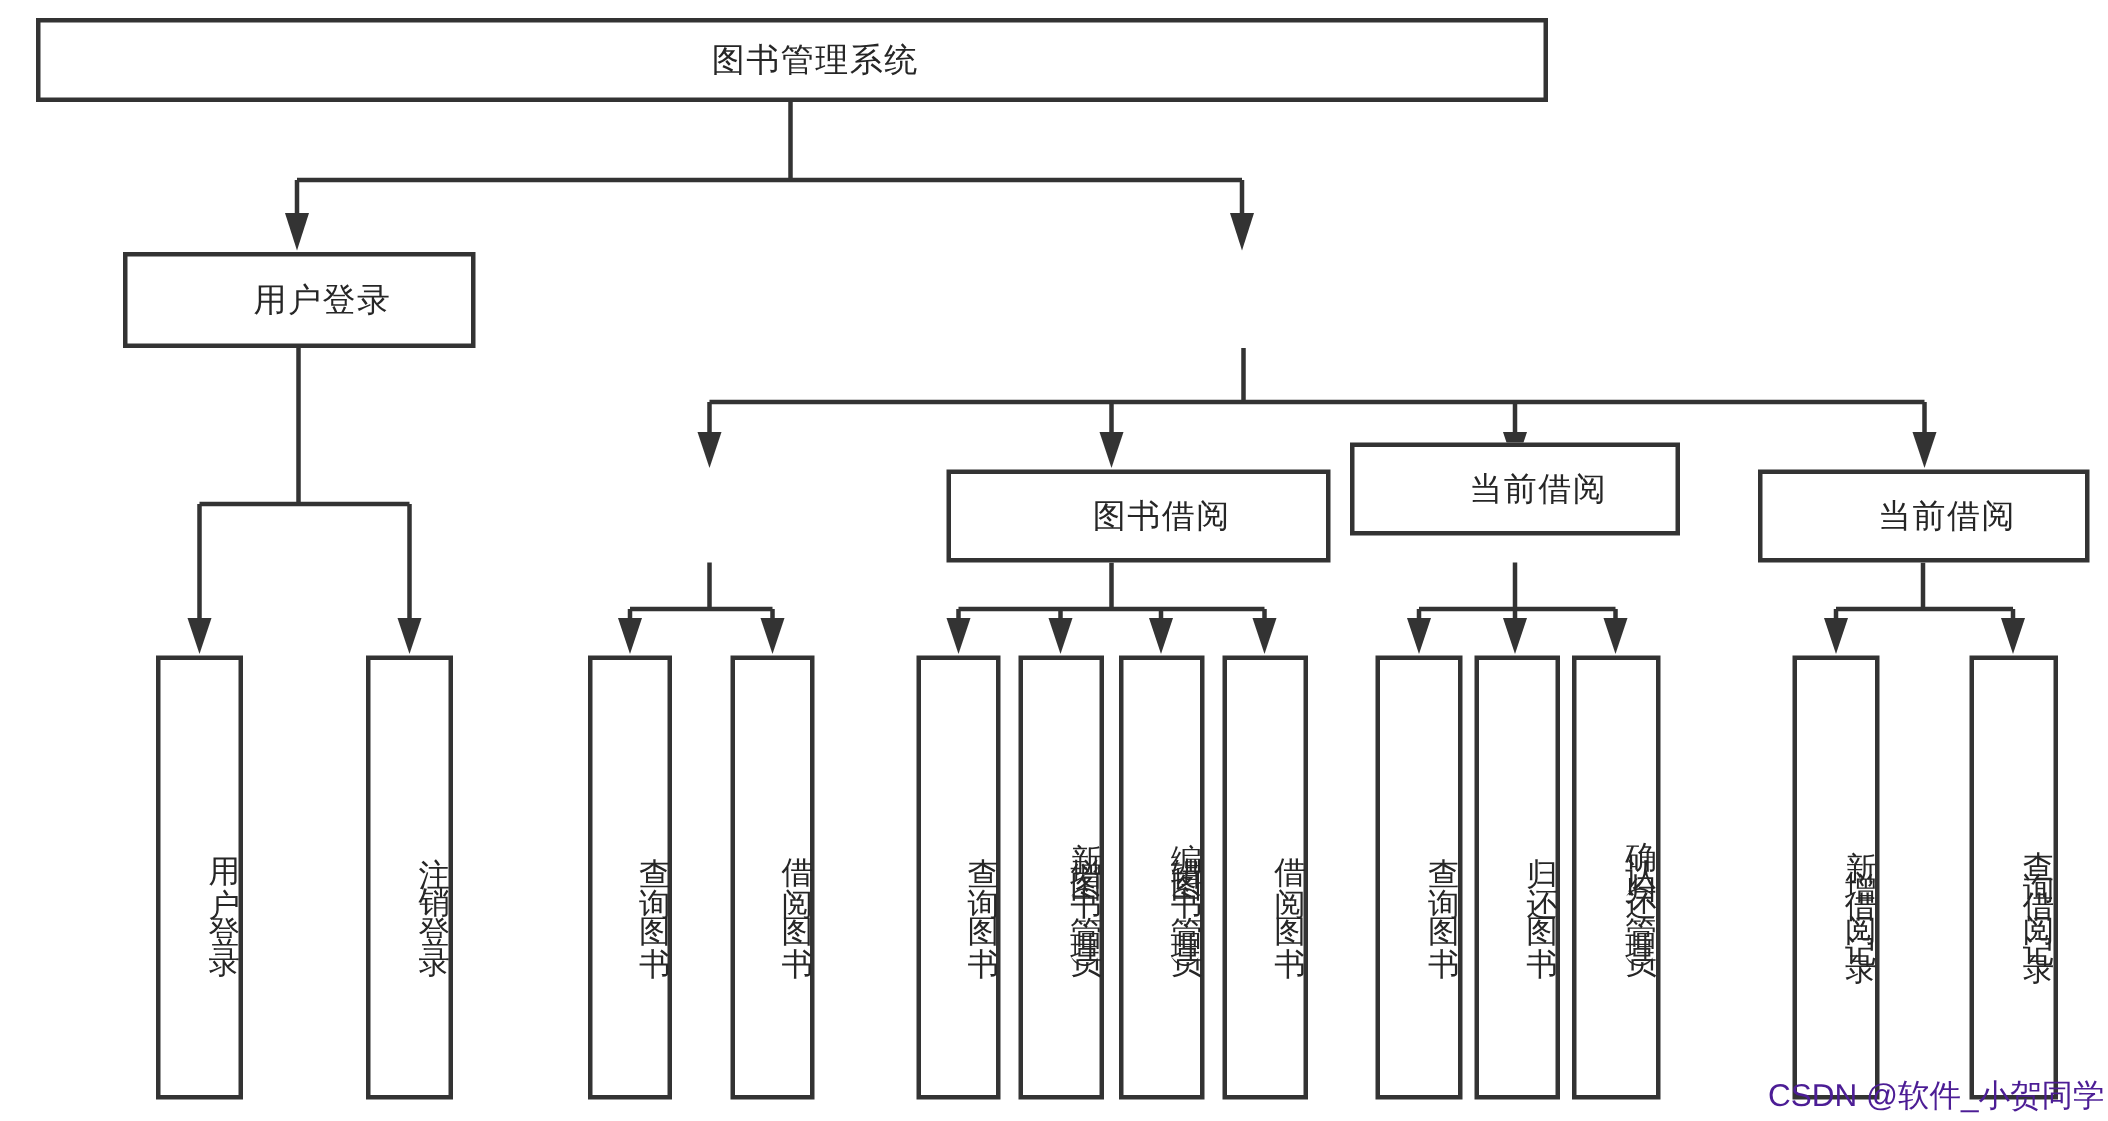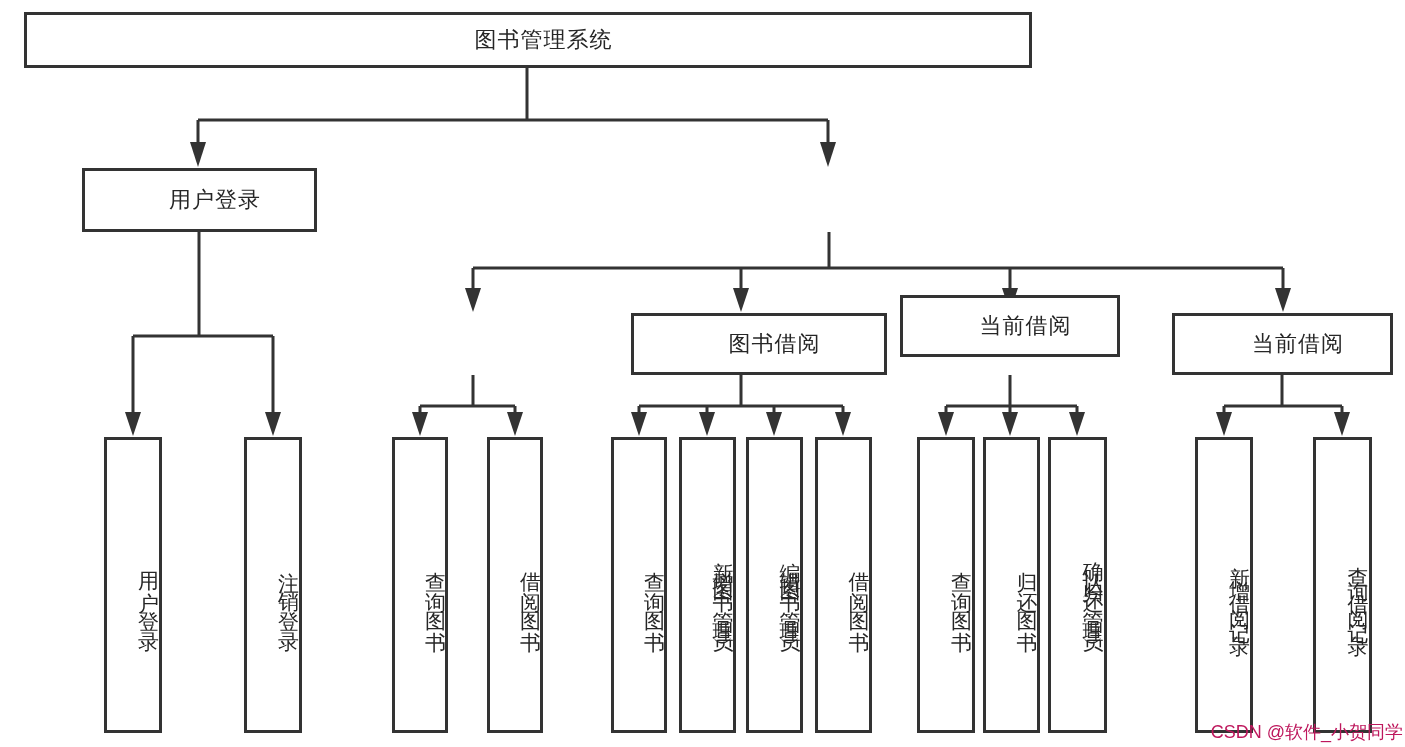--- a/index.html
+++ b/index.html
@@ -41,22 +41,22 @@
     white-space: nowrap;
     color: #262626;
   }
   .len4 { letter-spacing: 20px; margin-bottom: -20px; }
   .len6 { letter-spacing: 14px; margin-bottom: -14px; }
   .len9 { letter-spacing: 10px; margin-bottom: -10px; }
   .watermark {
     position: absolute;
     right: 2px;
     bottom: 3px;
-    font-size: 18px;
-    color: #be185d;
+    font-size: 21px;
+    color: #4c1d95;
     z-index: 5;
     white-space: nowrap;
   }
 </style>
 </head>
 <body>
 
 <div class="canvas">
 
   <svg class="connectors" width="1405" height="747" viewBox="0 0 1405 747" xmlns="http://www.w3.org/2000/svg">

